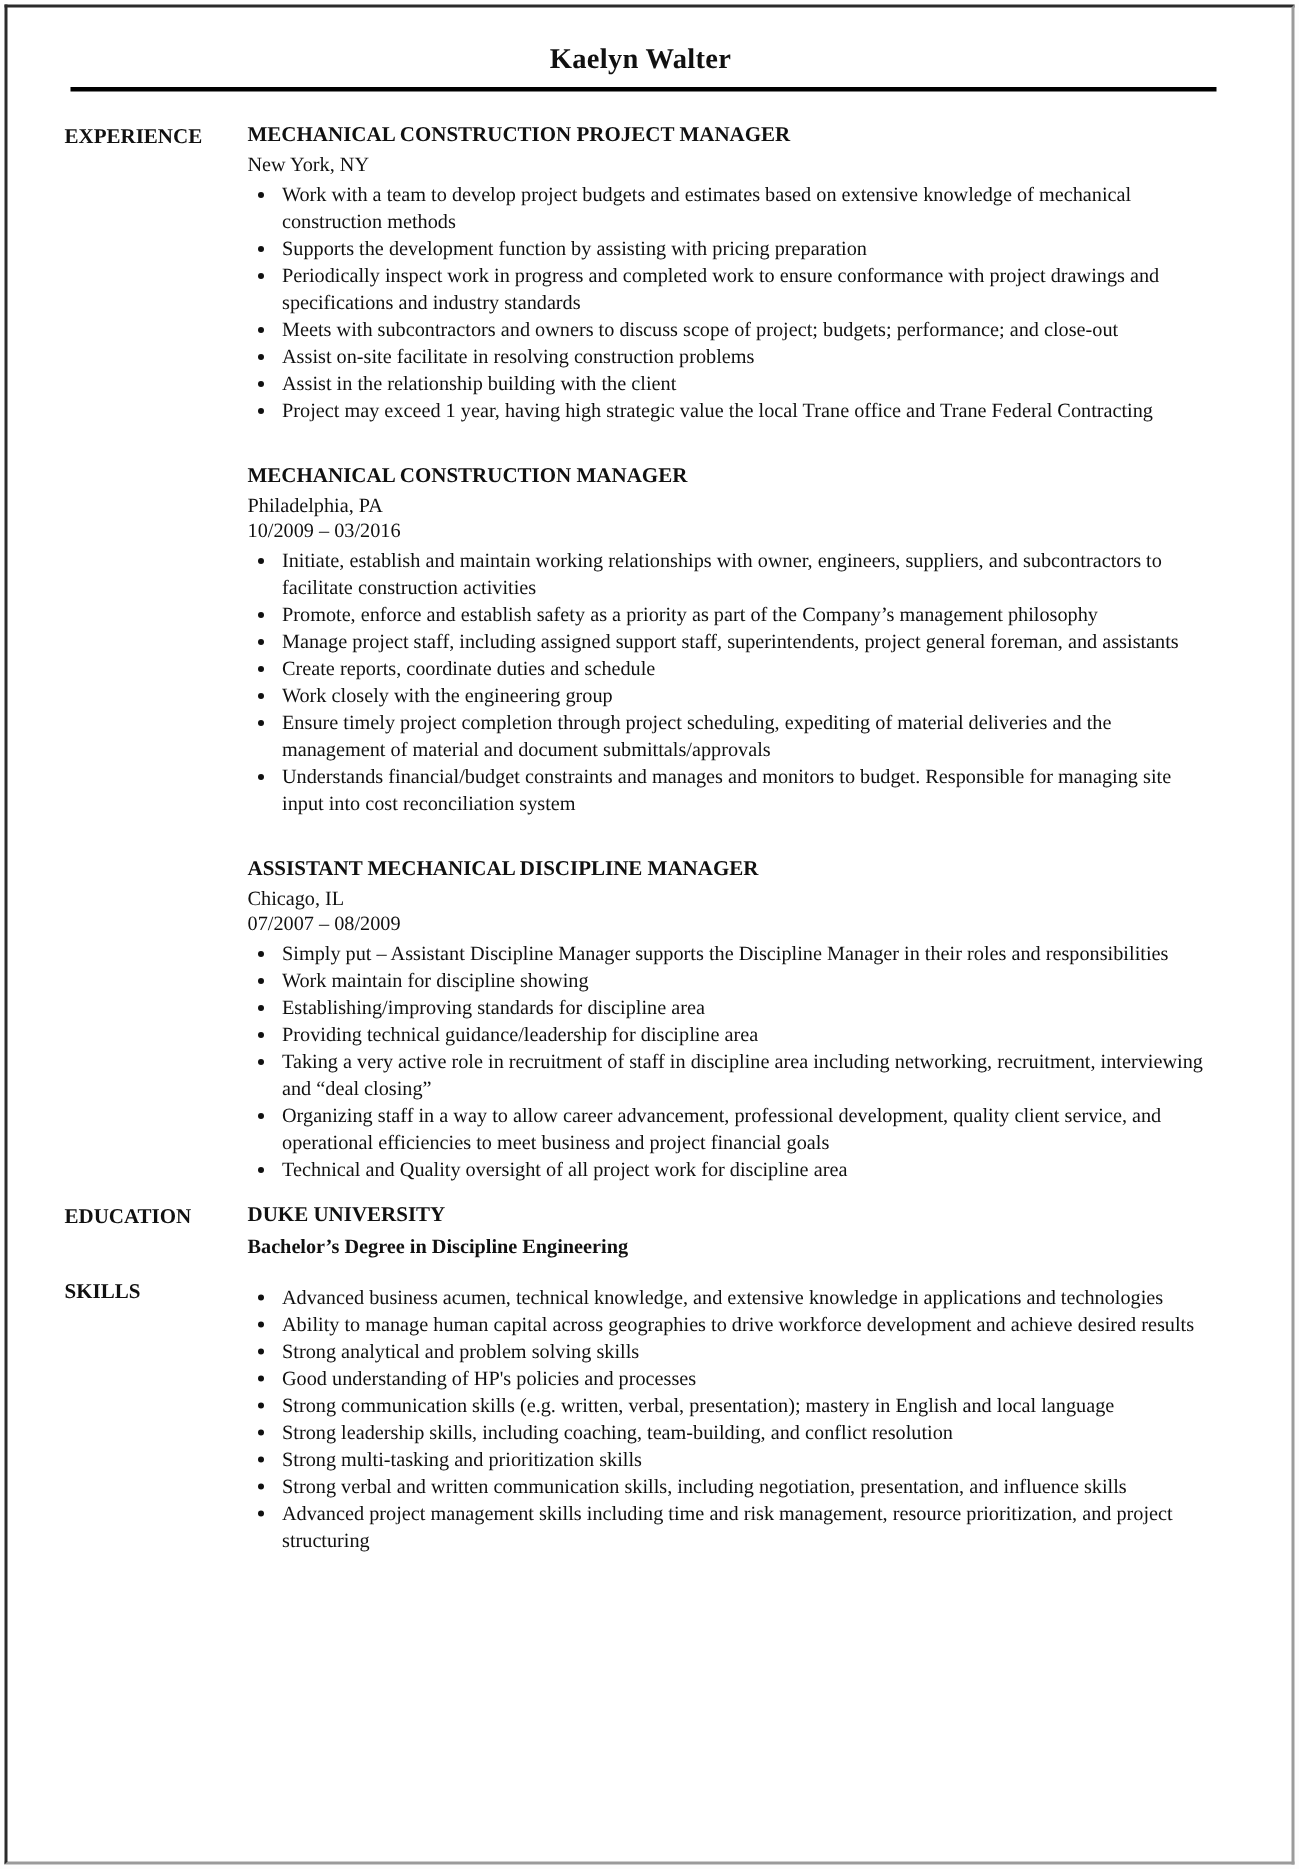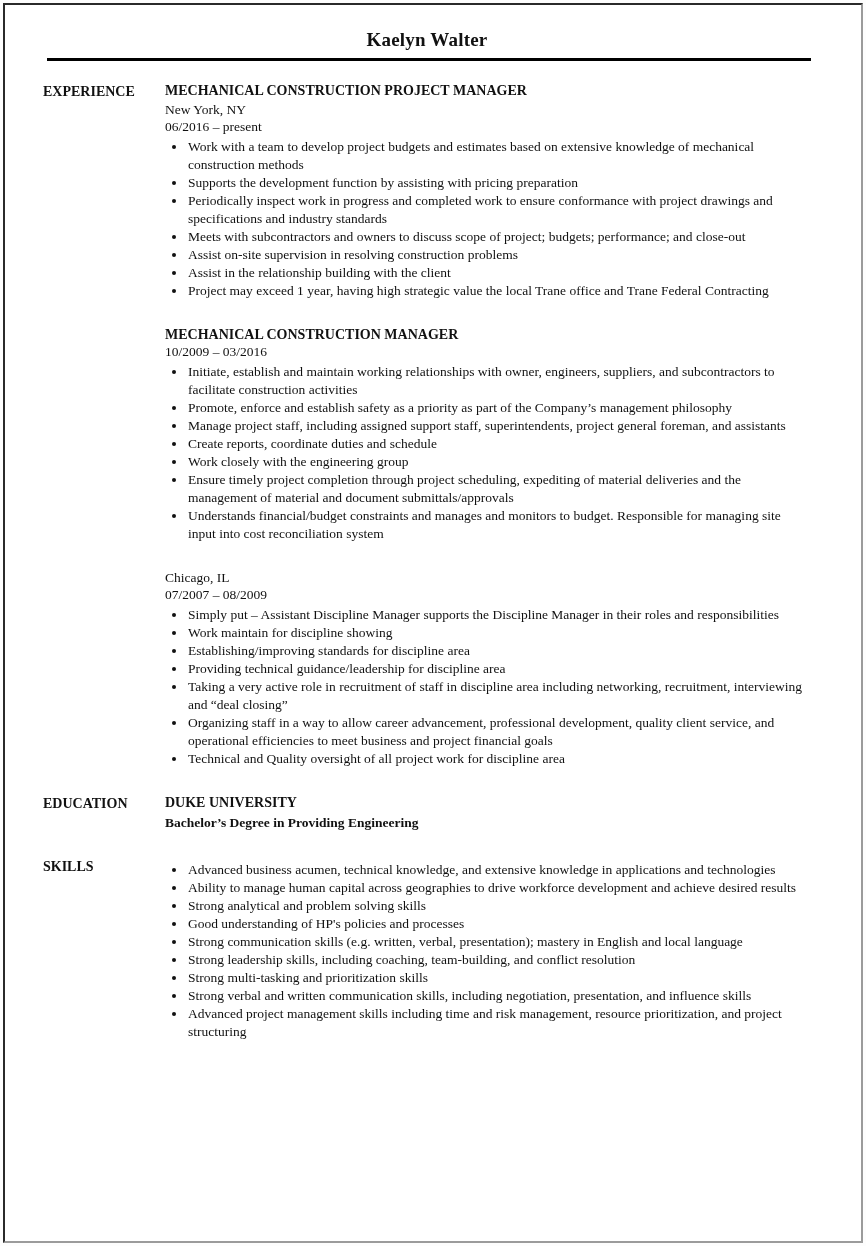--- a/index.html
+++ b/index.html
@@ -38,21 +38,21 @@
     font-weight: bold;
   }
   .doc-rule {
     border: none;
     border-top: 3px solid #000000;
     margin: 7px 0 0 4px;
   }
   .body-grid {
     display: grid;
     grid-template-columns: 122px 1fr;
-    row-gap: 27px;
+    row-gap: 14px;
     margin-top: 22px;
   }
   .section-label {
     font-size: 14px;
     font-weight: bold;
     padding-top: 1px;
   }
   .job-title {
     margin: 0;
     font-size: 14px;
@@ -105,66 +105,67 @@
   </header>
 
   <main class="body-grid">
 
     <div class="section-label">EXPERIENCE</div>
     <div class="section-content">
 
       <section class="job">
         <h2 class="job-title">MECHANICAL CONSTRUCTION PROJECT MANAGER</h2>
         <div class="job-location">New York, NY</div>
-        <div class="job-dates">06/2016 – present</div>
         <ul class="bullets">
           <li>Work with a team to develop project budgets and estimates based on extensive knowledge of mechanical construction methods</li>
           <li>Supports the development function by assisting with pricing preparation</li>
           <li>Periodically inspect work in progress and completed work to ensure conformance with project drawings and specifications and industry standards</li>
           <li>Meets with subcontractors and owners to discuss scope of project; budgets; performance; and close-out</li>
-          <li>Assist on-site supervision in resolving construction problems</li>
+          <li>Assist on-site facilitate in resolving construction problems</li>
           <li>Assist in the relationship building with the client</li>
           <li>Project may exceed 1 year, having high strategic value the local Trane office and Trane Federal Contracting</li>
         </ul>
       </section>
 
       <section class="job">
         <h2 class="job-title">MECHANICAL CONSTRUCTION MANAGER</h2>
+        <div class="job-location">Philadelphia, PA</div>
         <div class="job-dates">10/2009 – 03/2016</div>
         <ul class="bullets">
           <li>Initiate, establish and maintain working relationships with owner, engineers, suppliers, and subcontractors to facilitate construction activities</li>
           <li>Promote, enforce and establish safety as a priority as part of the Company’s management philosophy</li>
           <li>Manage project staff, including assigned support staff, superintendents, project general foreman, and assistants</li>
           <li>Create reports, coordinate duties and schedule</li>
           <li>Work closely with the engineering group</li>
           <li>Ensure timely project completion through project scheduling, expediting of material deliveries and the management of material and document submittals/approvals</li>
           <li>Understands financial/budget constraints and manages and monitors to budget. Responsible for managing site input into cost reconciliation system</li>
         </ul>
       </section>
 
       <section class="job">
+        <h2 class="job-title">ASSISTANT MECHANICAL DISCIPLINE MANAGER</h2>
         <div class="job-location">Chicago, IL</div>
         <div class="job-dates">07/2007 – 08/2009</div>
         <ul class="bullets">
           <li>Simply put – Assistant Discipline Manager supports the Discipline Manager in their roles and responsibilities</li>
           <li>Work maintain for discipline showing</li>
           <li>Establishing/improving standards for discipline area</li>
           <li>Providing technical guidance/leadership for discipline area</li>
           <li>Taking a very active role in recruitment of staff in discipline area including networking, recruitment, interviewing and “deal closing”</li>
           <li>Organizing staff in a way to allow career advancement, professional development, quality client service, and operational efficiencies to meet business and project financial goals</li>
           <li>Technical and Quality oversight of all project work for discipline area</li>
         </ul>
       </section>
 
     </div>
 
     <div class="section-label">EDUCATION</div>
     <div class="section-content">
       <h2 class="edu-school">DUKE UNIVERSITY</h2>
-      <div class="edu-degree">Bachelor’s Degree in Providing Engineering</div>
+      <div class="edu-degree">Bachelor’s Degree in Discipline Engineering</div>
     </div>
 
     <div class="section-label">SKILLS</div>
     <div class="section-content">
       <ul class="bullets skills-list">
         <li>Advanced business acumen, technical knowledge, and extensive knowledge in applications and technologies</li>
         <li>Ability to manage human capital across geographies to drive workforce development and achieve desired results</li>
         <li>Strong analytical and problem solving skills</li>
         <li>Good understanding of HP's policies and processes</li>
         <li>Strong communication skills (e.g. written, verbal, presentation); mastery in English and local language</li>

